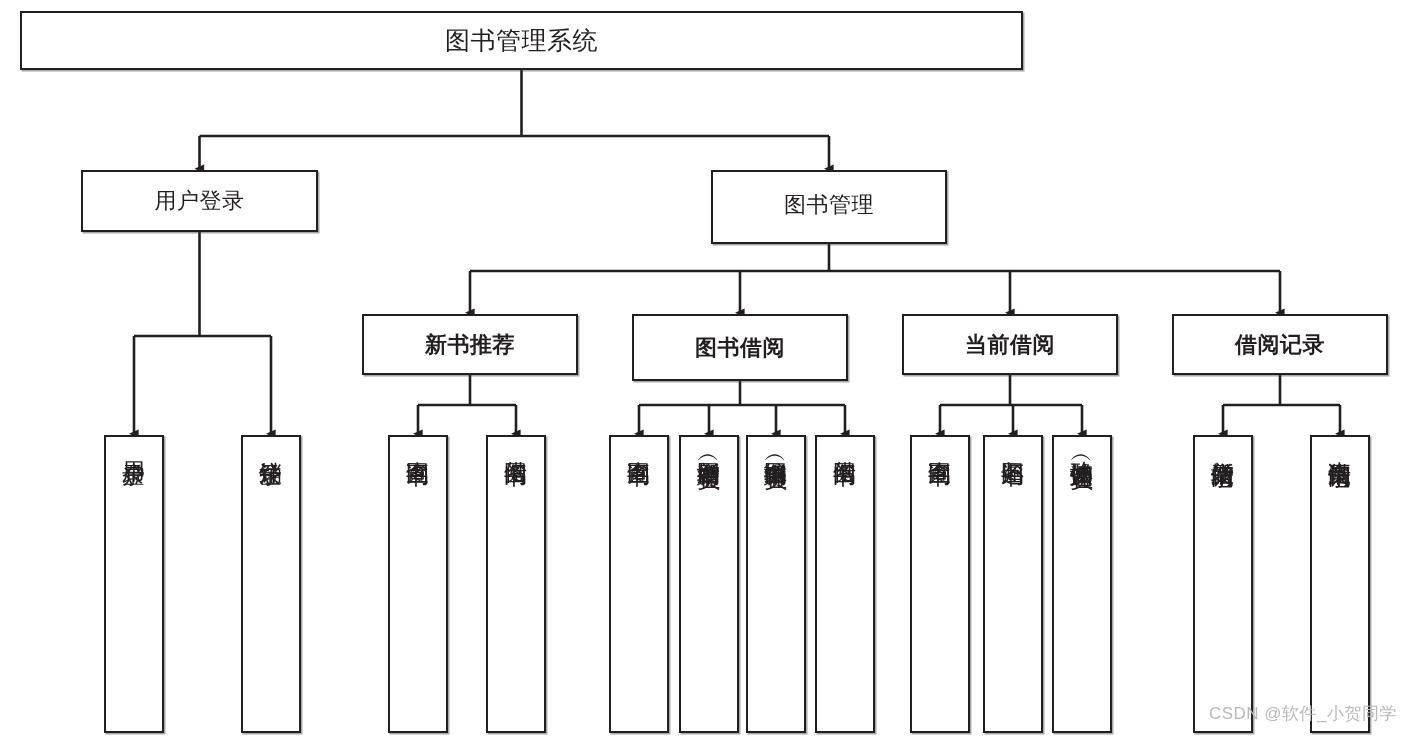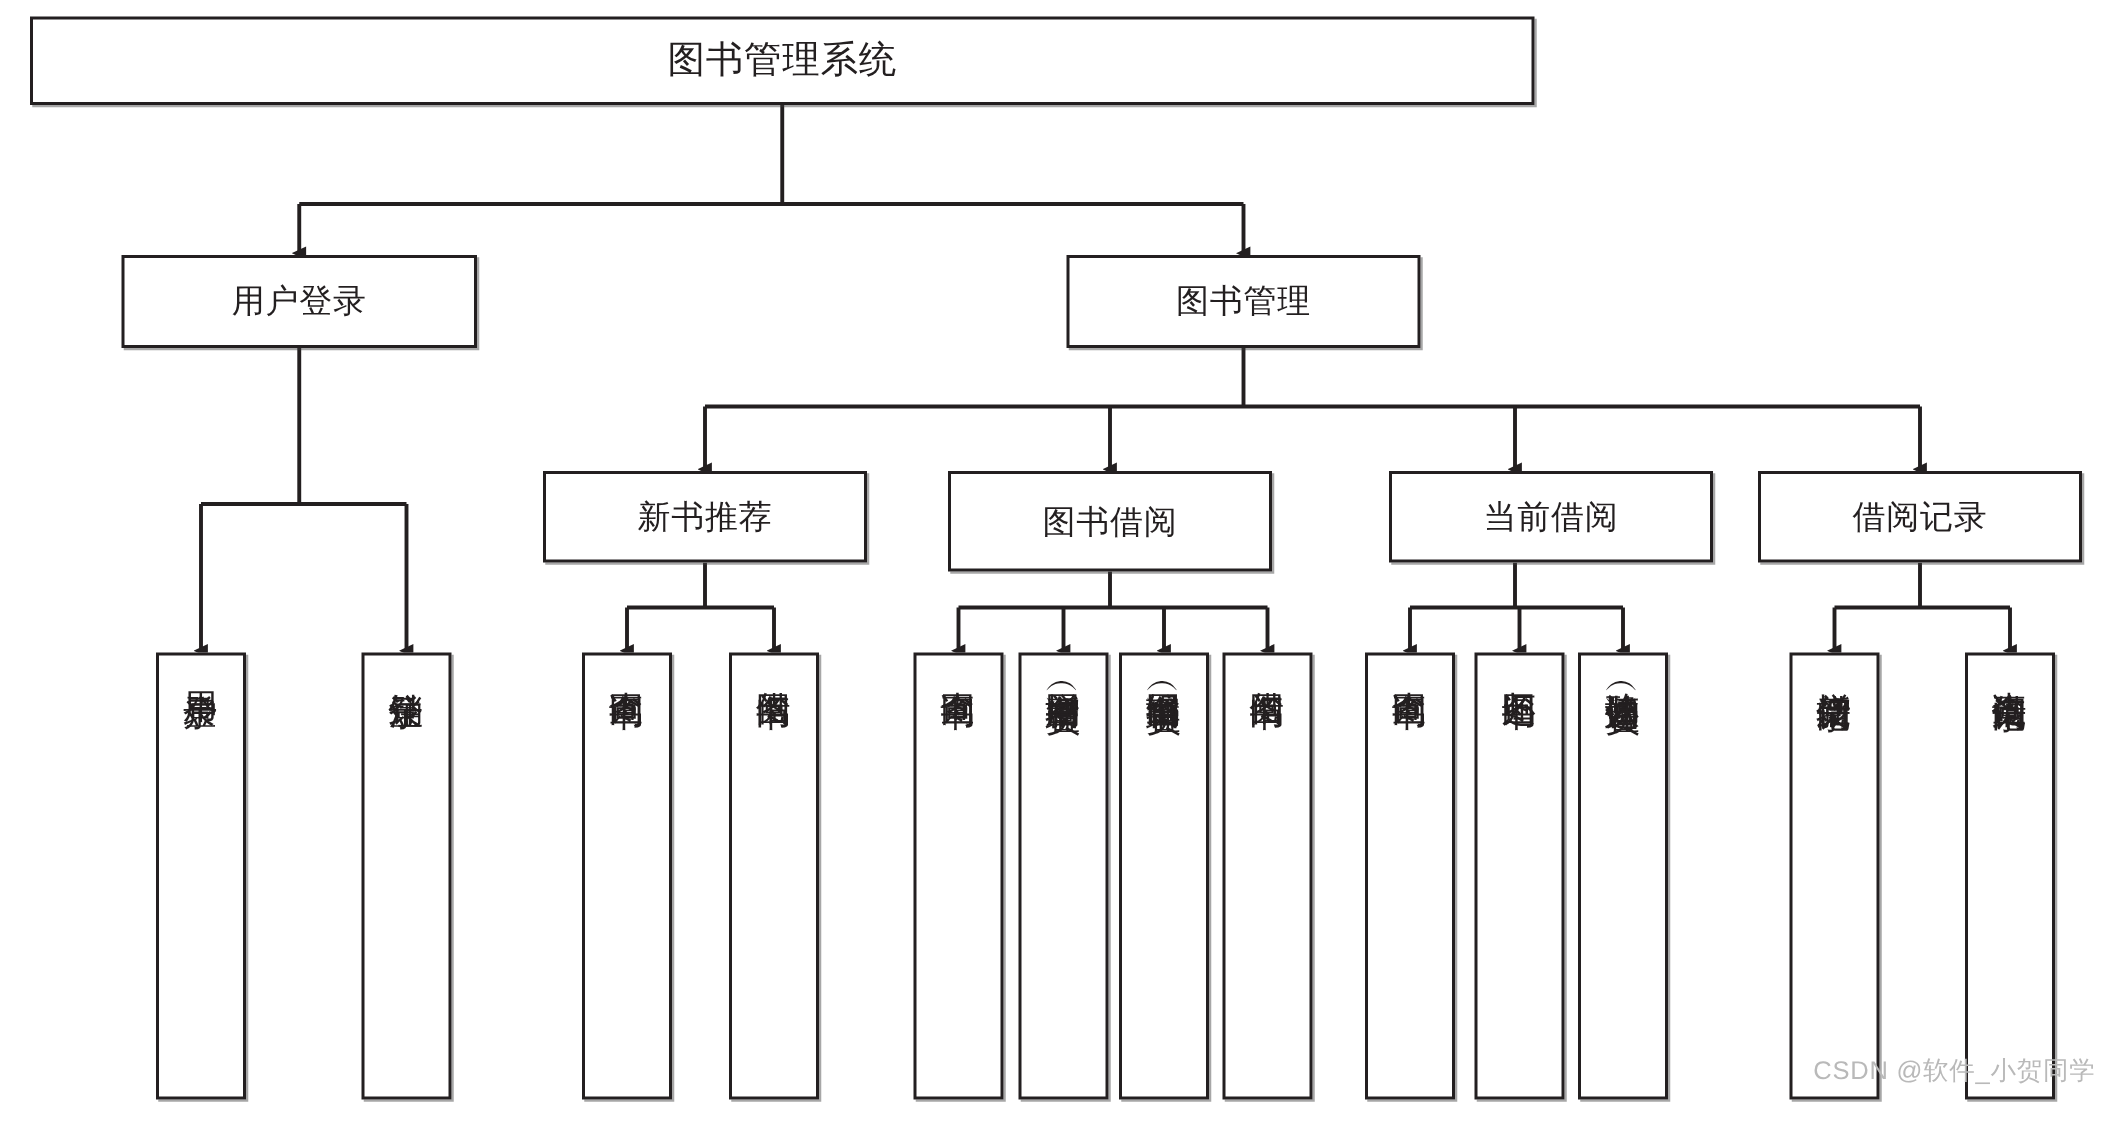--- a/index.html
+++ b/index.html
@@ -40,21 +40,21 @@
     z-index: 2;
   }
   .node .label {
     display: block;
     line-height: 1.18;
     letter-spacing: 0.5px;
     white-space: nowrap;
   }
   .node.root .label { font-size: 25px; }
   .node.lvl1 .label { font-size: 22px; }
-  .node.lvl2 .label { font-size: 22px; }
+  .node.lvl2 .label { font-size: 22px; font-weight: bold; }
   .node.leaf {
     align-items: flex-start;
     padding-top: 6px;
   }
   .node.leaf .label {
     writing-mode: vertical-rl;
     text-orientation: upright;
     font-size: 23px;
     line-height: 1.05;
     letter-spacing: 1px;
@@ -121,30 +121,30 @@
       </g>
   </svg>
 
   <div id="nodes">
       <div class="node root" style="left: 20px; top: 11px; width: 1003px; height: 59px;">
         <span class="label">图书管理系统</span>
       </div>
       <div class="node lvl1" style="left: 81px; top: 170px; width: 237px; height: 62px;">
         <span class="label">用户登录</span>
       </div>
-      <div class="node lvl1" style="left: 711px; top: 170px; width: 236px; height: 62px;">
+      <div class="node lvl1" style="left: 711px; top: 170px; width: 236px; height: 74px; font-family: Liberation Mono, monospace;">
         <span class="label">图书管理</span>
       </div>
       <div class="node lvl2" style="left: 362px; top: 314px; width: 216px; height: 61px;">
         <span class="label">新书推荐</span>
       </div>
       <div class="node lvl2" style="left: 632px; top: 314px; width: 216px; height: 67px;">
         <span class="label">图书借阅</span>
       </div>
-      <div class="node lvl2" style="left: 902px; top: 314px; width: 216px; height: 61px; margin-left: 24px;">
+      <div class="node lvl2" style="left: 902px; top: 314px; width: 216px; height: 61px;">
         <span class="label">当前借阅</span>
       </div>
       <div class="node lvl2" style="left: 1172px; top: 314px; width: 216px; height: 61px;">
         <span class="label">借阅记录</span>
       </div>
       <div class="node leaf" style="left: 104px; top: 435px; width: 60px; height: 298px;">
         <span class="label">用户登录</span>
       </div>
       <div class="node leaf" style="left: 241px; top: 435px; width: 60px; height: 298px;">
         <span class="label">注销登录</span>

